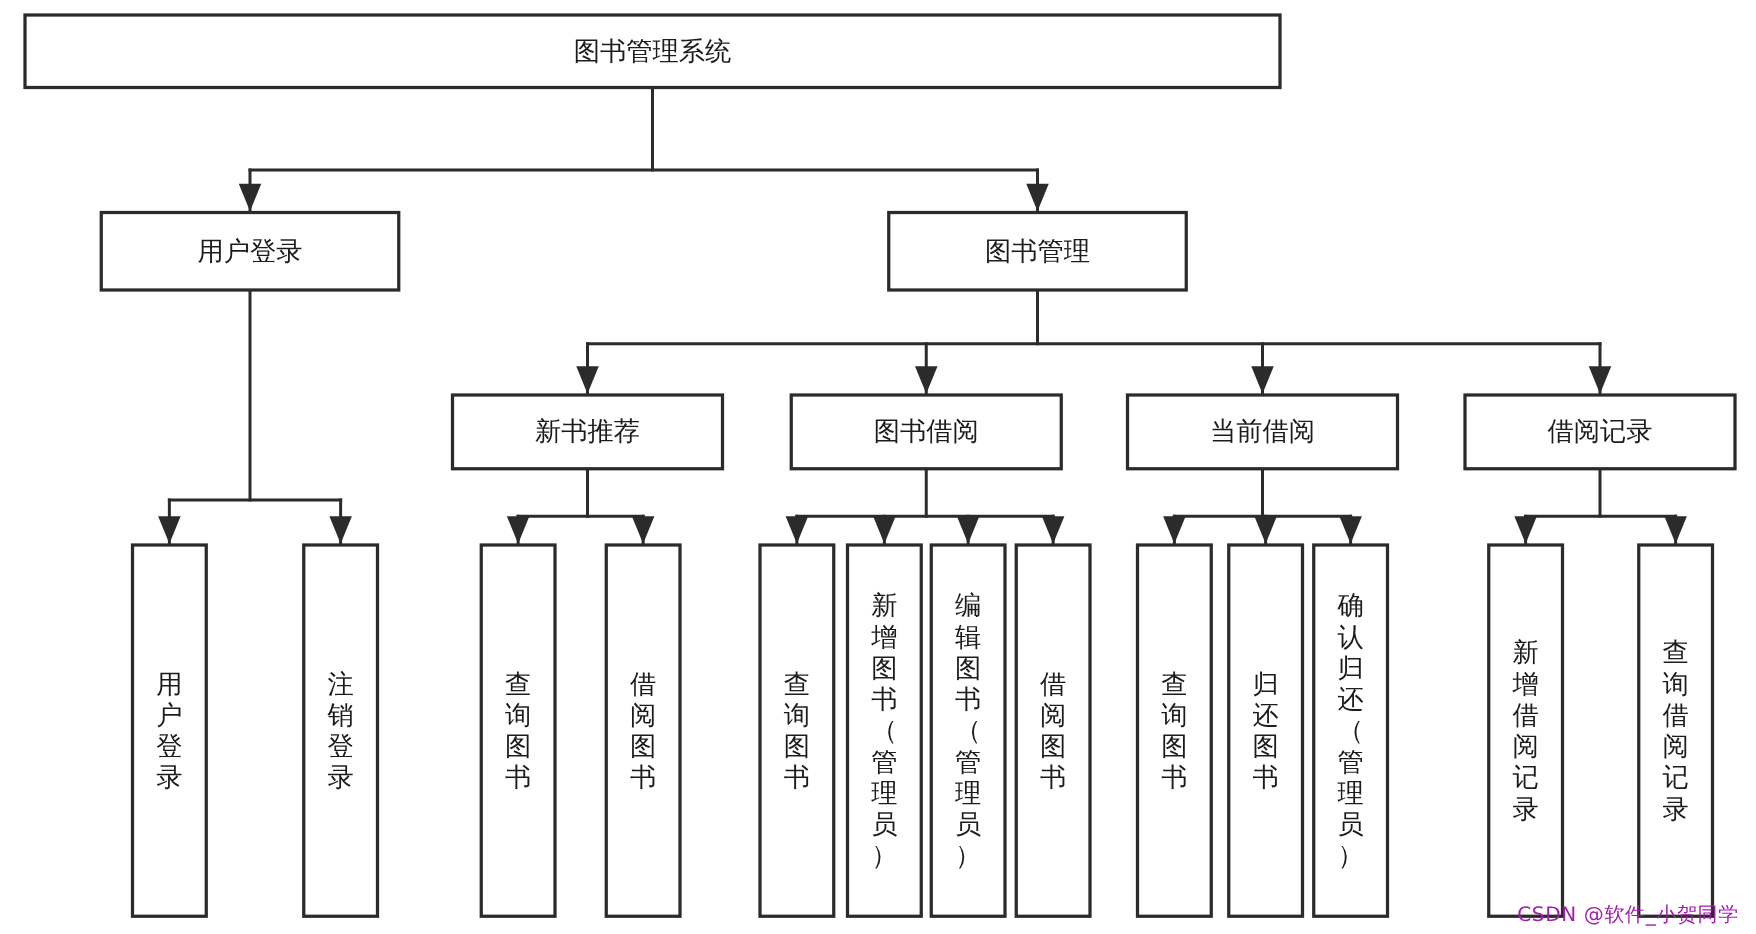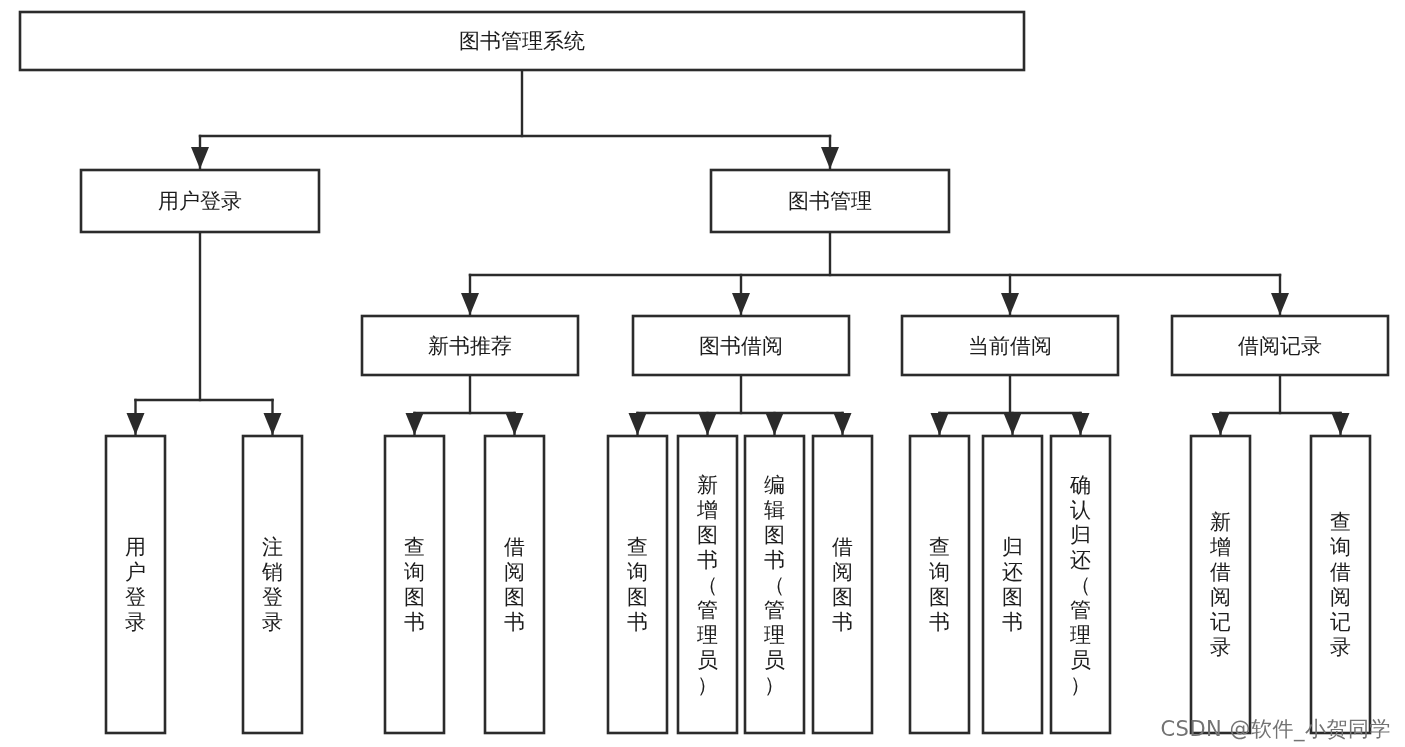--- a/index.html
+++ b/index.html
@@ -53,22 +53,22 @@
     font-family: "DejaVu Sans", "Liberation Sans", sans-serif;
     font-size: 21px;
     fill: #1c1c1c;
     text-anchor: middle;
   }
   .watermark {
     position: absolute;
     right: 14px;
     bottom: 4px;
     font-family: "DejaVu Sans", "Liberation Sans", sans-serif;
-    font-size: 21px;
-    color: #737373;
+    font-size: 16px;
+    color: #a21caf;
     white-space: nowrap;
     letter-spacing: 0.5px;
     pointer-events: none;
   }
 </style>
 </head>
 <body>
 
 <div id="diagram-root">
   <svg class="flow" viewBox="0 0 1405 747">

